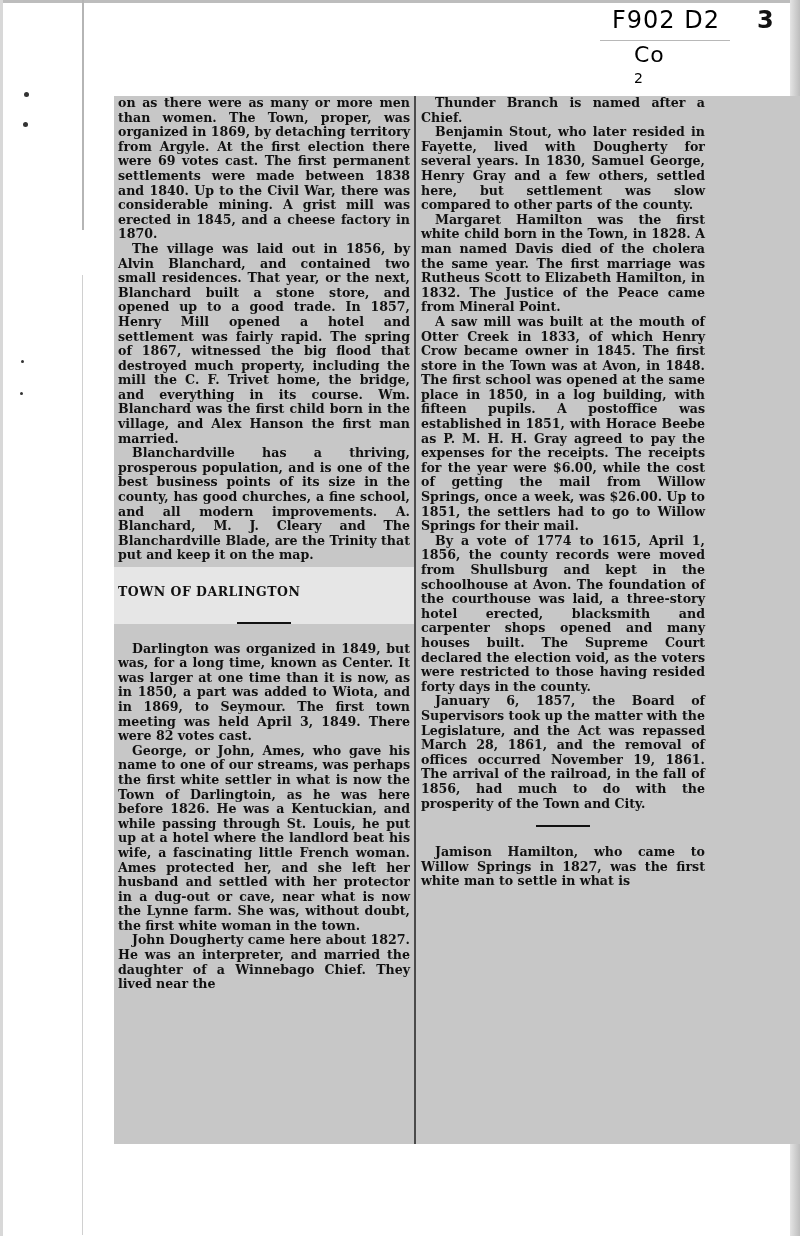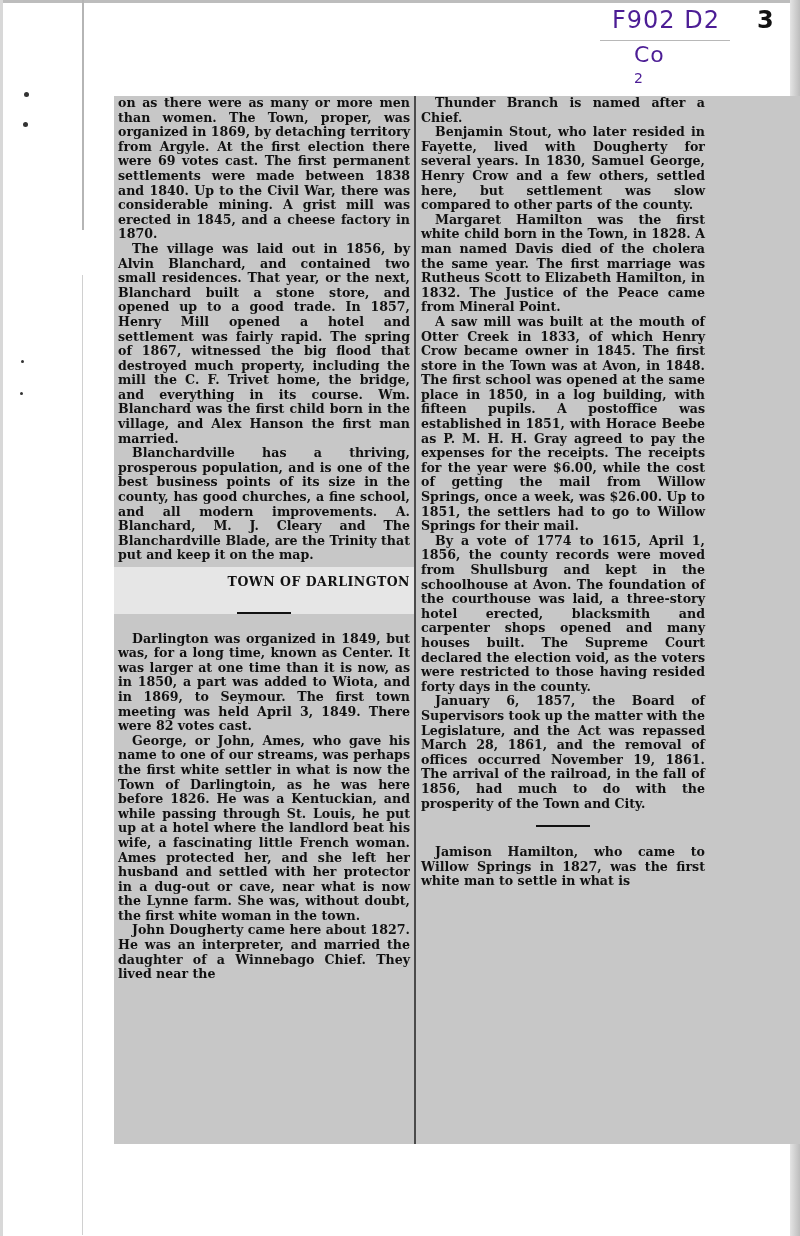--- a/index.html
+++ b/index.html
@@ -18,21 +18,21 @@
       position: absolute; right: 0; top: 0; width: 10px; height: 1236px;
       background: linear-gradient(to right, #e4e4e4, #bdbdbd);
     }
     .fold-line {
       position: absolute; left: 82px; top: 0; width: 2px; height: 230px; background: #b5b5b5;
     }
     .fold-line.lower { top: 275px; height: 960px; background: #d0d0d0; width: 1px; }
     .mark-dot { position: absolute; width: 5px; height: 5px; border-radius: 50%; background: #333; }
 
     .handwritten {
-      position: absolute; font-family: "DejaVu Sans", sans-serif; color: #4c1d95;
+      position: absolute; font-family: "DejaVu Sans", sans-serif; color: #000000;
       letter-spacing: 1px; font-weight: normal;
     }
     .hw-code { left: 612px; top: 6px; font-size: 24px; }
     .hw-underline { position: absolute; left: 600px; top: 40px; width: 130px; height: 1px; background: #b8b8b8; }
     .hw-co { left: 622px; top: 42px; font-size: 22px; margin-left: 12px; }
     .hw-2 { left: 634px; top: 70px; font-size: 14px; }
     .page-number {
       position: absolute; left: 757px; top: 6px; font-family: "DejaVu Sans", sans-serif;
       font-weight: bold; font-size: 24px; color: #111;
     }
@@ -52,22 +52,22 @@
     }
     .col-left { left: 4px; }
     .col-right { left: 307px; width: 284px; }
     .col p { margin: 0; text-indent: 14px; }
     .col p.cont { text-indent: 0; }
 
     .light-panel {
       background: #e6e6e6; margin: 4px -4px 0 -4px; padding: 0 4px;
     }
     .section-heading {
-      text-align: right; font-family: "DejaVu Serif", serif; font-weight: bold;
-      font-size: 12.5px; letter-spacing: 0.5px; padding-top: 8px; padding-bottom: 8px;
+      text-align: left; font-family: "DejaVu Serif", serif; font-weight: bold;
+      font-size: 12.5px; letter-spacing: 0.5px; padding-top: 18px; padding-bottom: 8px;
       text-indent: 0;
     }
     .heading-rule {
       width: 54px; height: 2px; background: #111; margin: 14px auto 18px auto;
     }
   </style>
 </head>
 <body>
 
 <div class="page-edge-top"></div>
@@ -97,21 +97,21 @@
       <div class="section-heading">TOWN OF DARLINGTON</div>
       <div class="heading-rule"></div>
     </div>
     <p>Darlington was organized in 1849, but was, for a long time, known as Center. It was larger at one time than it is now, as in 1850, a part was added to Wiota, and in 1869, to Seymour. The first town meeting was held April 3, 1849. There were 82 votes cast.</p>
     <p>George, or John, Ames, who gave his name to one of our streams, was perhaps the first white settler in what is now the Town of Darlingtoin, as he was here before 1826. He was a Kentuckian, and while passing through St. Louis, he put up at a hotel where the landlord beat his wife, a fascinating little French woman. Ames protected her, and she left her husband and settled with her protector in a dug-out or cave, near what is now the Lynne farm. She was, without doubt, the first white woman in the town.</p>
     <p>John Dougherty came here about 1827. He was an interpreter, and married the daughter of a Winnebago Chief. They lived near the</p>
   </div>
 
   <div class="col col-right">
     <p>Thunder Branch is named after a Chief.</p>
-    <p>Benjamin Stout, who later resided in Fayette, lived with Dougherty for several years. In 1830, Samuel George, Henry Crow and a few others, settled here, but settlement was slow compared to other parts of the county.</p>
+    <p>Benjamin Stout, who later resided in Fayette, lived with Dougherty for several years. In 1830, Samuel George, Henry Gray and a few others, settled here, but settlement was slow compared to other parts of the county.</p>
     <p>Margaret Hamilton was the first white child born in the Town, in 1828. A man named Davis died of the cholera the same year. The first marriage was Rutheus Scott to Elizabeth Hamilton, in 1832. The Justice of the Peace came from Mineral Point.</p>
     <p>A saw mill was built at the mouth of Otter Creek in 1833, of which Henry Crow became owner in 1845. The first store in the Town was at Avon, in 1848. The first school was opened at the same place in 1850, in a log building, with fifteen pupils. A postoffice was established in 1851, with Horace Beebe as P. M. H. H. Gray agreed to pay the expenses for the receipts. The receipts for the year were $6.00, while the cost of getting the mail from Willow Springs, once a week, was $26.00. Up to 1851, the settlers had to go to Willow Springs for their mail.</p>
     <p>By a vote of 1774 to 1615, April 1, 1856, the county records were moved from Shullsburg and kept in the schoolhouse at Avon. The foundation of the courthouse was laid, a three-story hotel erected, blacksmith and carpenter shops opened and many houses built. The Supreme Court declared the election void, as the voters were restricted to those having resided forty days in the county.</p>
     <p>January 6, 1857, the Board of Supervisors took up the matter with the Legislature, and the Act was repassed March 28, 1861, and the removal of offices occurred November 19, 1861. The arrival of the railroad, in the fall of 1856, had much to do with the prosperity of the Town and City.</p>
     <div>
       <div class="heading-rule"></div>
     </div>
     <p>Jamison Hamilton, who came to Willow Springs in 1827, was the first white man to settle in what is</p>
   </div>
 </div>

